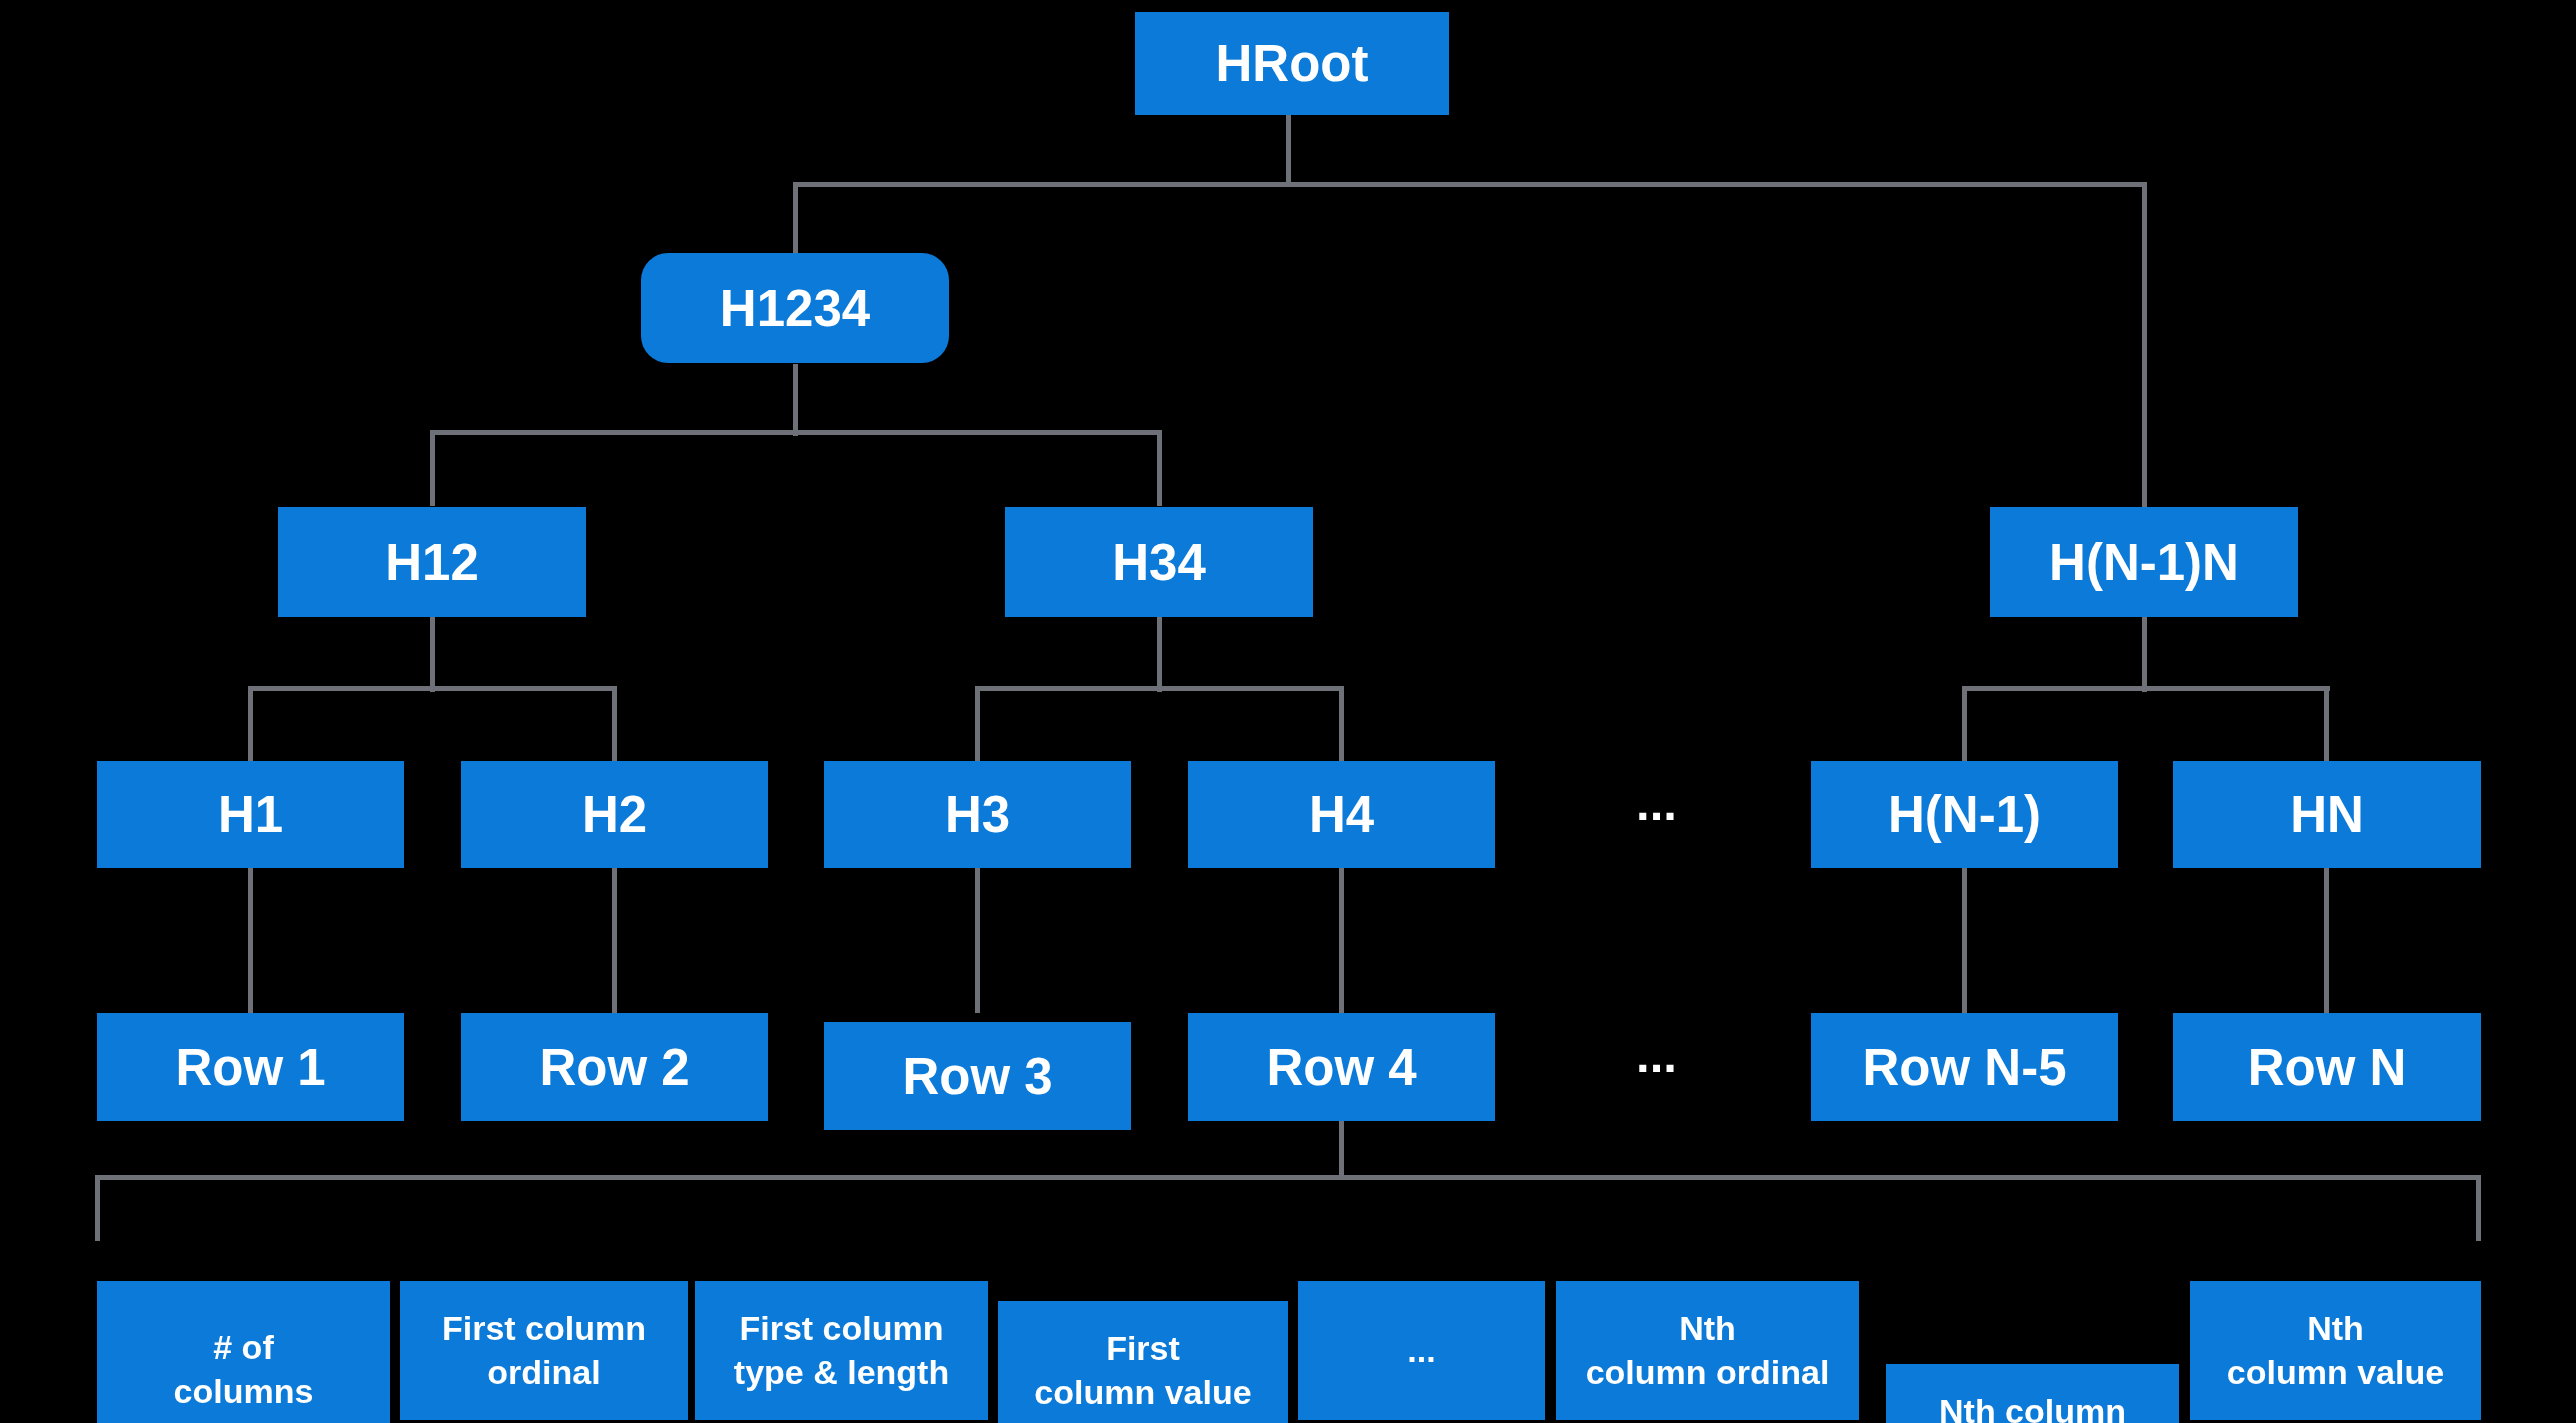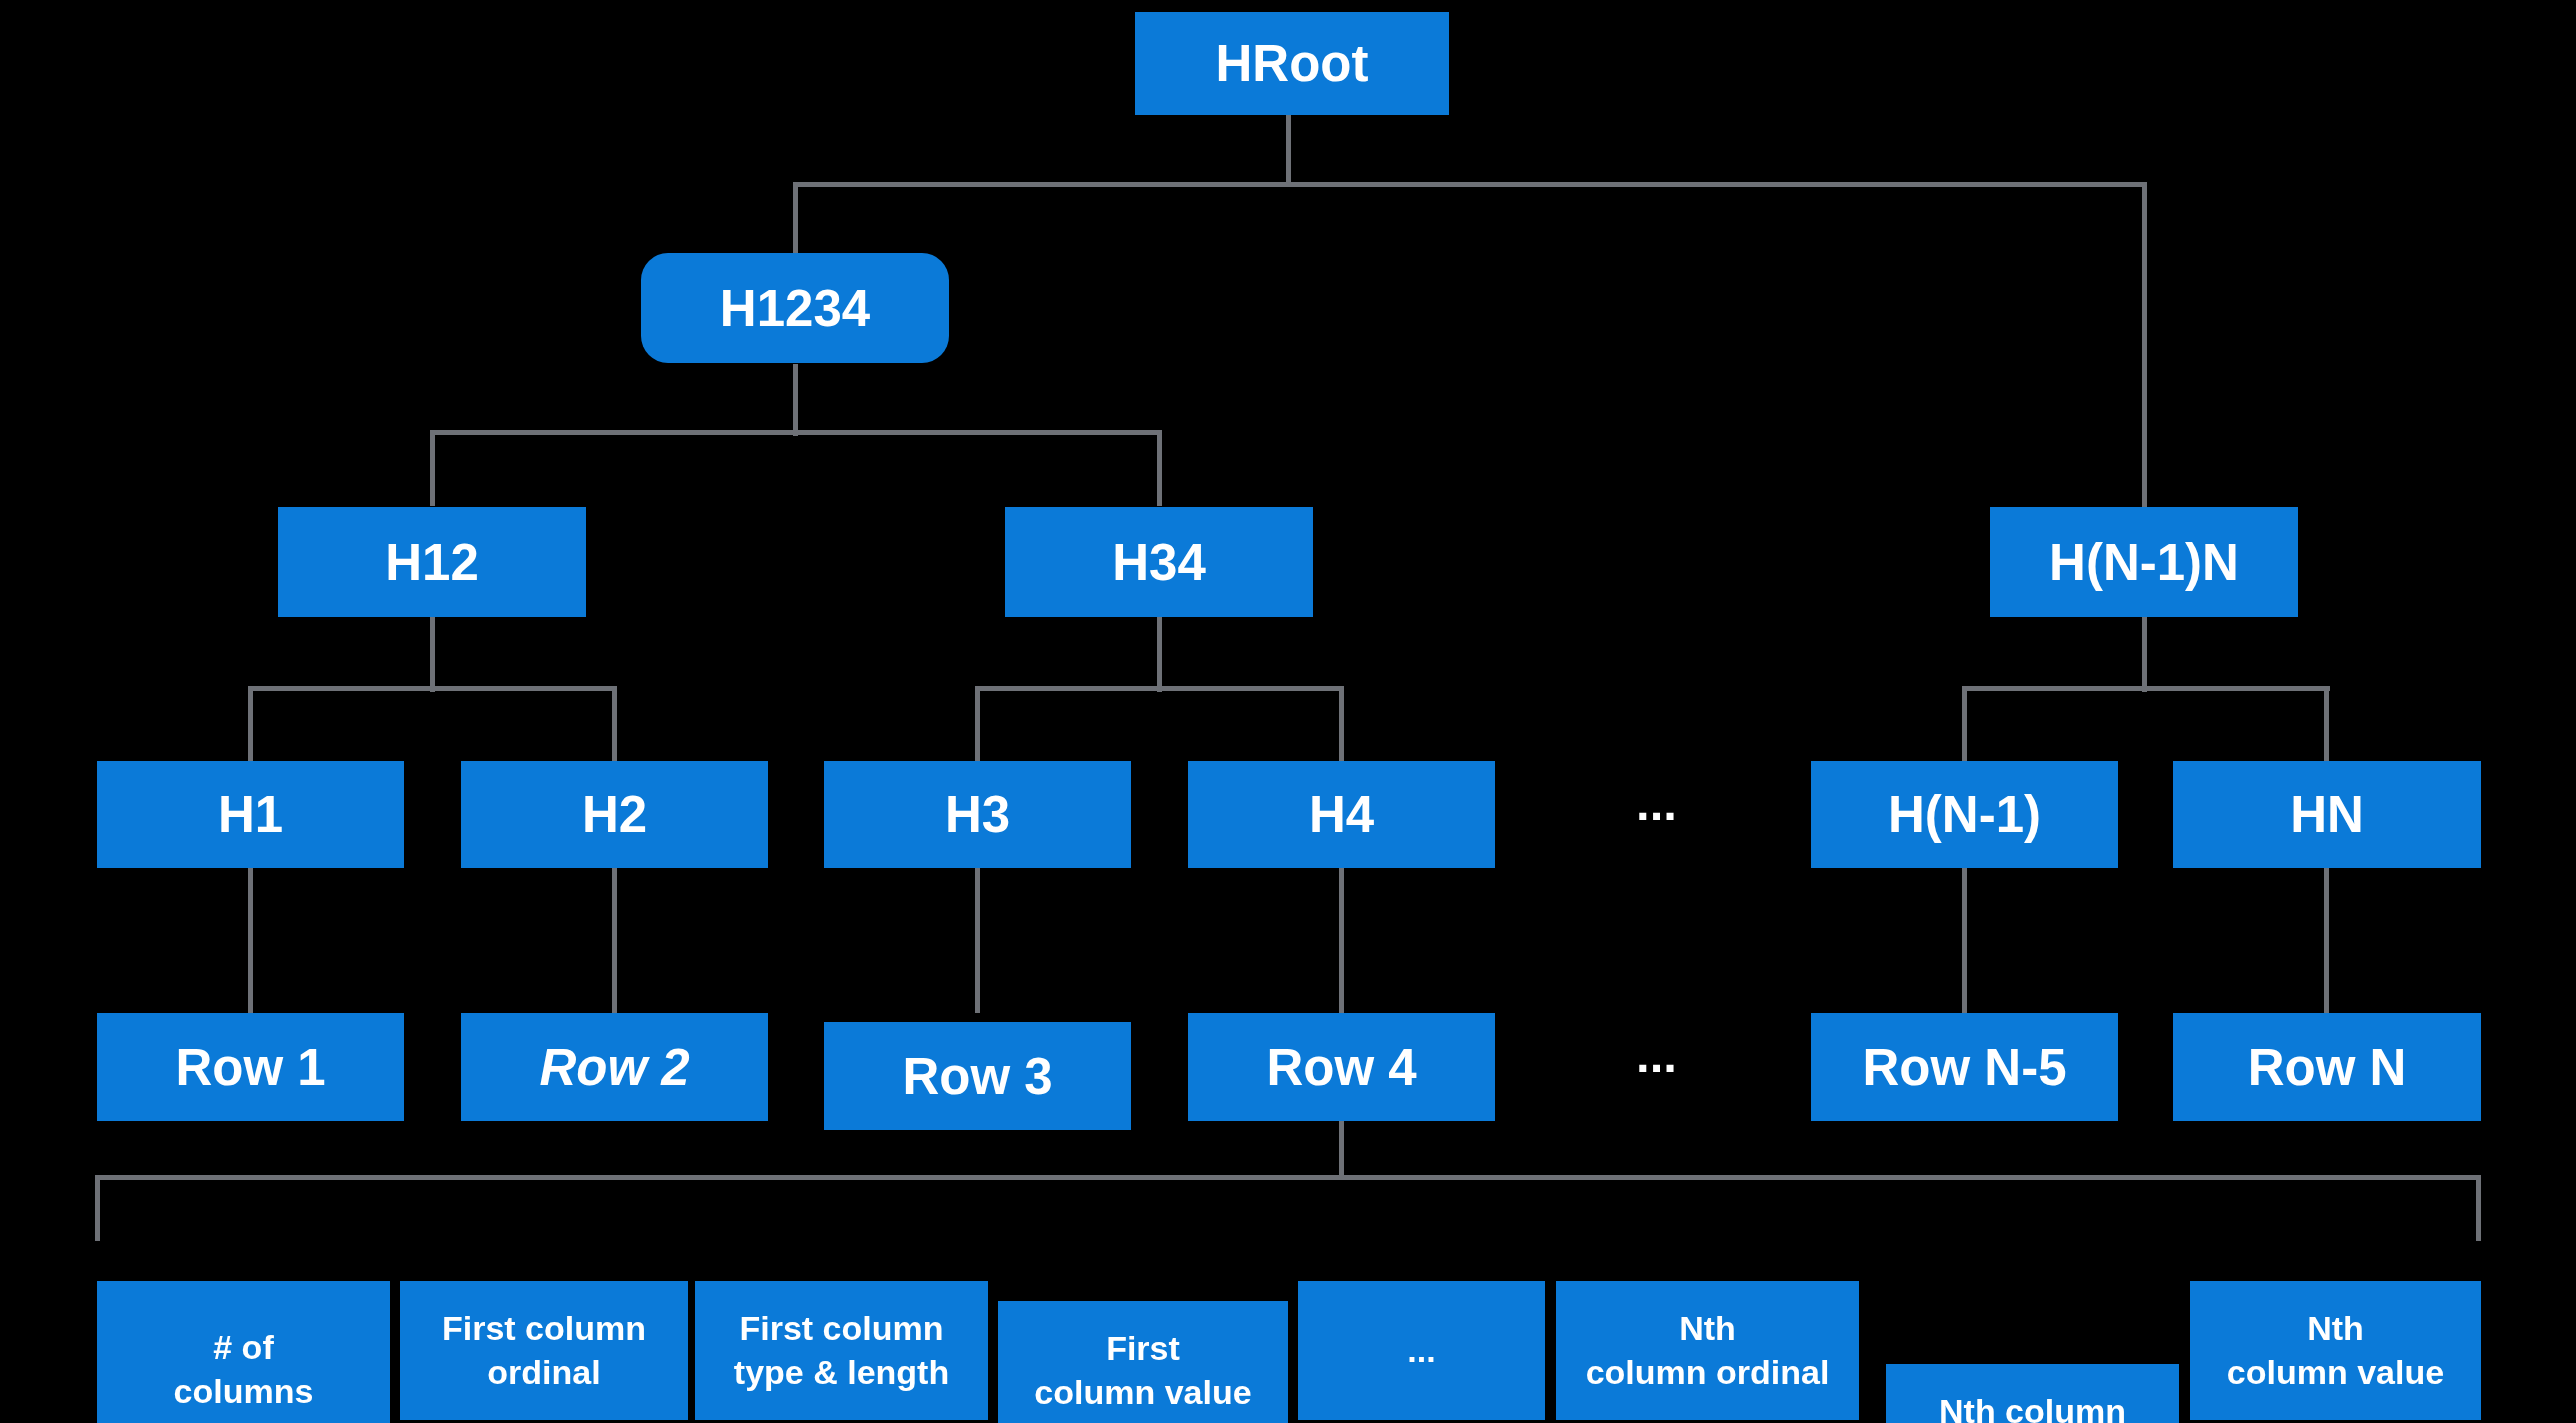--- a/index.html
+++ b/index.html
@@ -108,21 +108,21 @@
   <div class="node" style="left:461px; top:761px; width:307px; height:107px;">H2</div>
   <div class="node" style="left:824px; top:761px; width:307px; height:107px;">H3</div>
   <div class="node" style="left:1188px; top:761px; width:307px; height:107px;">H4</div>
   <div class="dots" style="left:1576px; top:761px; width:161px; height:107px;">
     <span>...</span>
   </div>
   <div class="node" style="left:1811px; top:761px; width:307px; height:107px;">H(N-1)</div>
   <div class="node" style="left:2173px; top:761px; width:308px; height:107px;">HN</div>
 
   <div class="node" style="left:97px; top:1013px; width:307px; height:108px;">Row 1</div>
-  <div class="node" style="left:461px; top:1013px; width:307px; height:108px;font-style:italic;">Row 2</div>
+  <div class="node" style="left:461px; top:1013px; width:307px; height:108px;">Row 2</div>
   <div class="node" style="left:824px; top:1022px; width:307px; height:108px;">Row 3</div>
   <div class="node" style="left:1188px; top:1013px; width:307px; height:108px;">Row 4</div>
   <div class="dots" style="left:1576px; top:1013px; width:161px; height:108px;">
     <span>...</span>
   </div>
   <div class="node" style="left:1811px; top:1013px; width:307px; height:108px;">Row N-5</div>
   <div class="node" style="left:2173px; top:1013px; width:308px; height:108px;">Row N</div>
 
   <div class="leaf" style="left:97px;  top:1281px; width:293px; height:178px;"># of
 columns</div>

